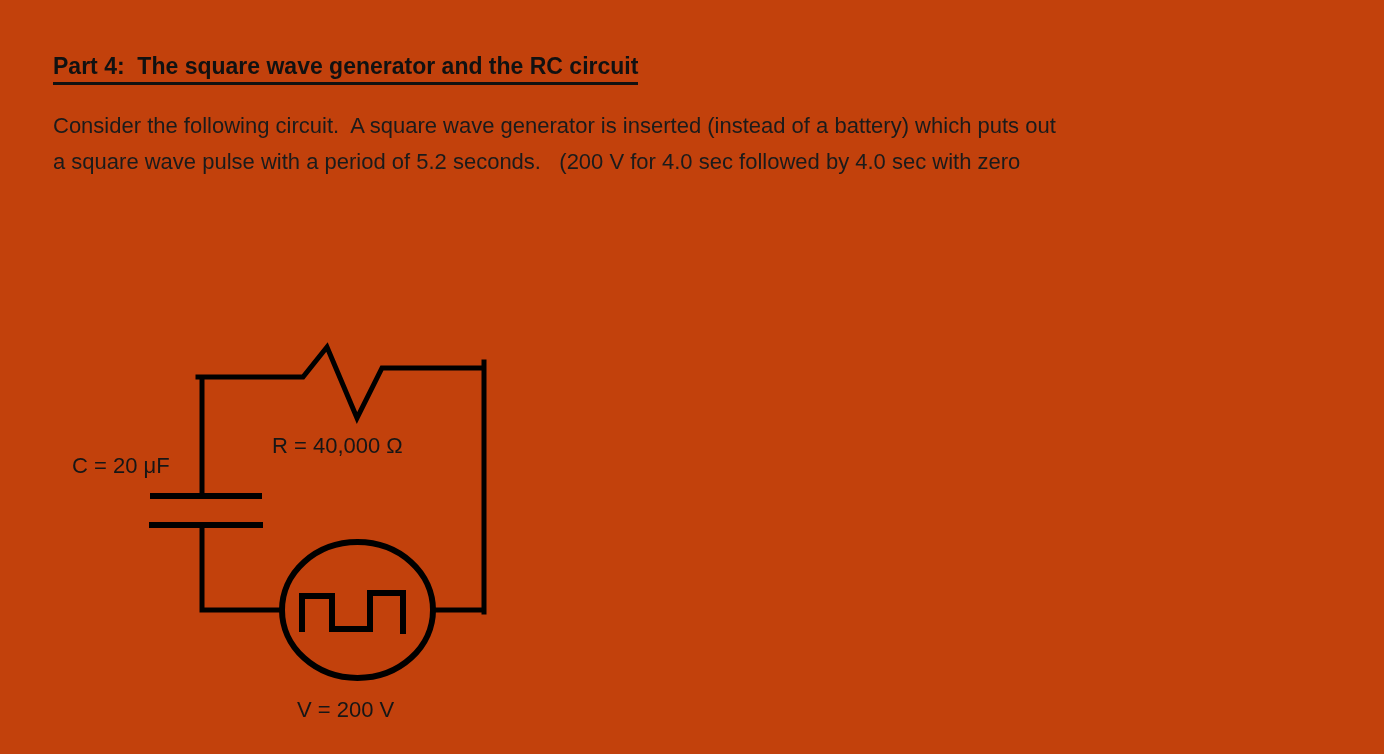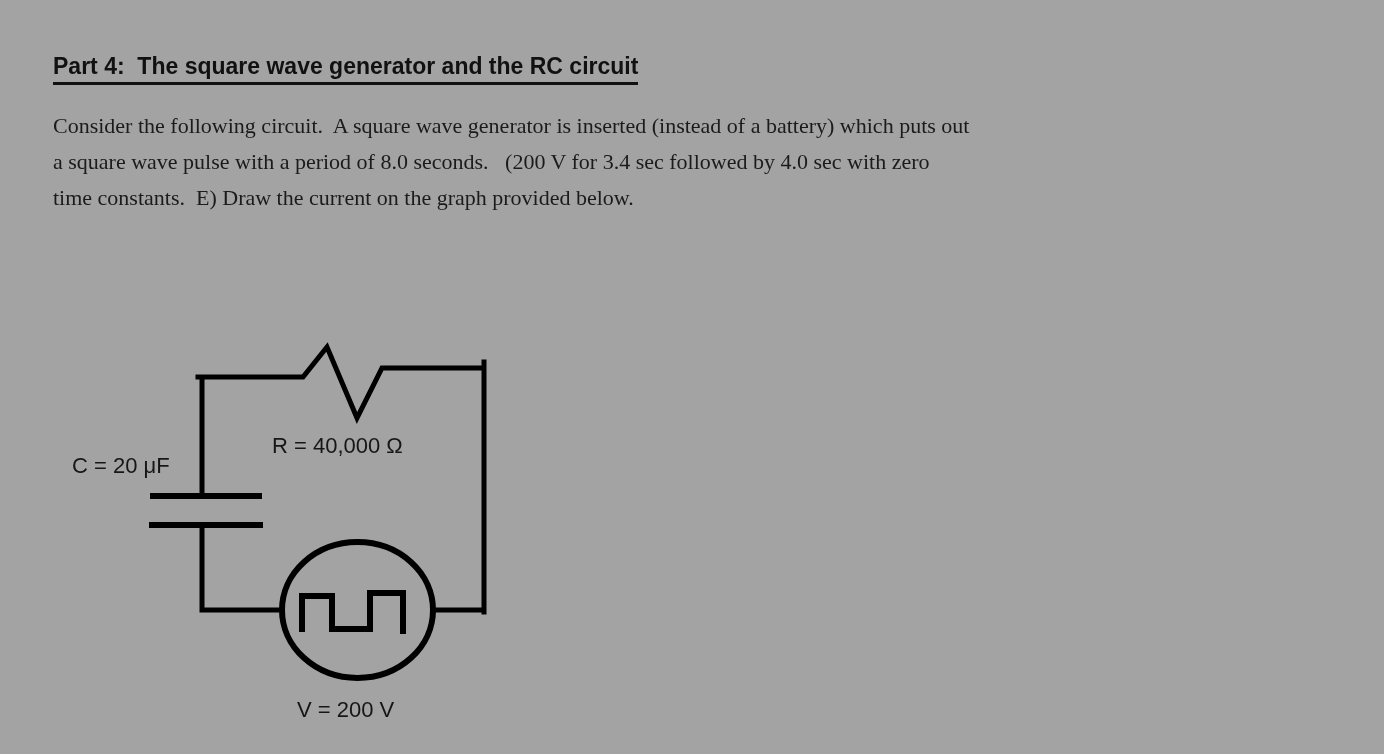--- a/index.html
+++ b/index.html
@@ -4,21 +4,21 @@
 <style>
   html, body {
     margin: 0;
     padding: 0;
     background: #ffffff;
   }
   .page {
     position: relative;
     width: 1384px;
     height: 754px;
-    background: #a3a3a3;
+    background: #c2410c;
     overflow: hidden;
     font-family: "Liberation Sans", sans-serif;
     color: #1a1a1a;
   }
   .title {
     position: absolute;
     left: 53px;
     top: 53px;
     margin: 0;
     font-size: 23px;
@@ -31,21 +31,20 @@
     border-bottom: 3px solid #111111;
     padding-bottom: 2px;
   }
   .para {
     position: absolute;
     left: 53px;
     top: 108px;
     font-size: 22px;
     line-height: 36px;
     color: #1b1b1b;
-    font-family: Liberation Serif, serif;
   }
   .para .text-line {
     white-space: pre;
   }
   .circuit-svg {
     position: absolute;
     left: 0;
     top: 335px;
   }
   .circuit-label {
@@ -56,22 +55,21 @@
 </style>
 </head>
 <body>
 
 <div class="page">
 
   <h1 class="title"><span class="title-text">Part 4:  The square wave generator and the RC circuit</span></h1>
 
   <div class="para">
     <div class="text-line">Consider the following circuit.  A square wave generator is inserted (instead of a battery) which puts out</div>
-    <div class="text-line">a square wave pulse with a period of 8.0 seconds.   (200 V for 3.4 sec followed by 4.0 sec with zero</div>
-    <div class="text-line">time constants.  E) Draw the current on the graph provided below.</div>
+    <div class="text-line">a square wave pulse with a period of 5.2 seconds.   (200 V for 4.0 sec followed by 4.0 sec with zero</div>
   </div>
 
   <svg class="circuit-svg" width="520" height="400" viewBox="0 0 520 400">
 
     <g fill="none" stroke-linecap="square" stroke-linejoin="miter" stroke="#000000">
 
       <path stroke-width="5" d="M202,161 L202,42 L198,42 M198,42 H303 L327,12 L357,83 L382,33 H484
                M484,27 V277
                M484,275 H433
                M282,275 H202 L202,190"></path>

